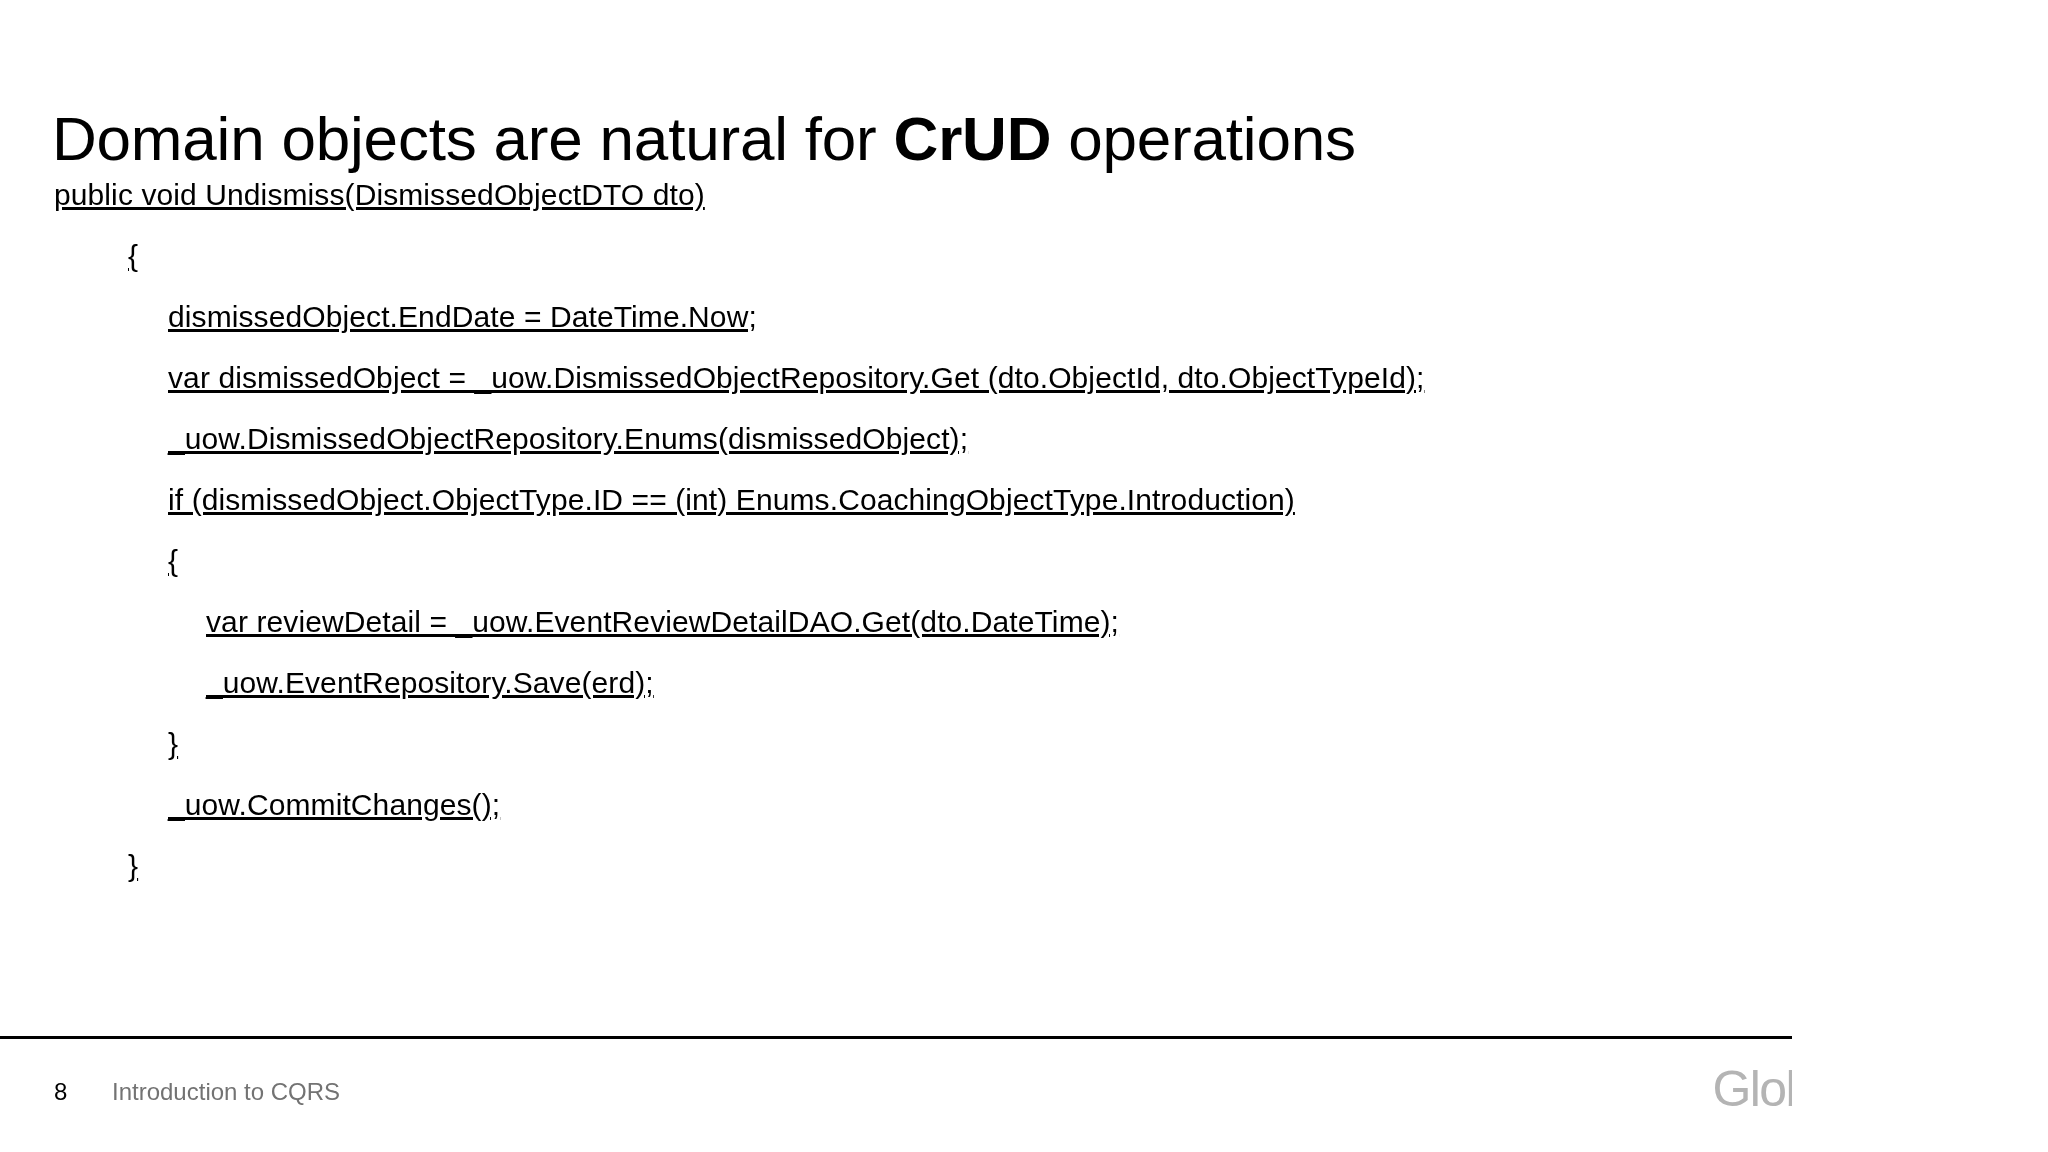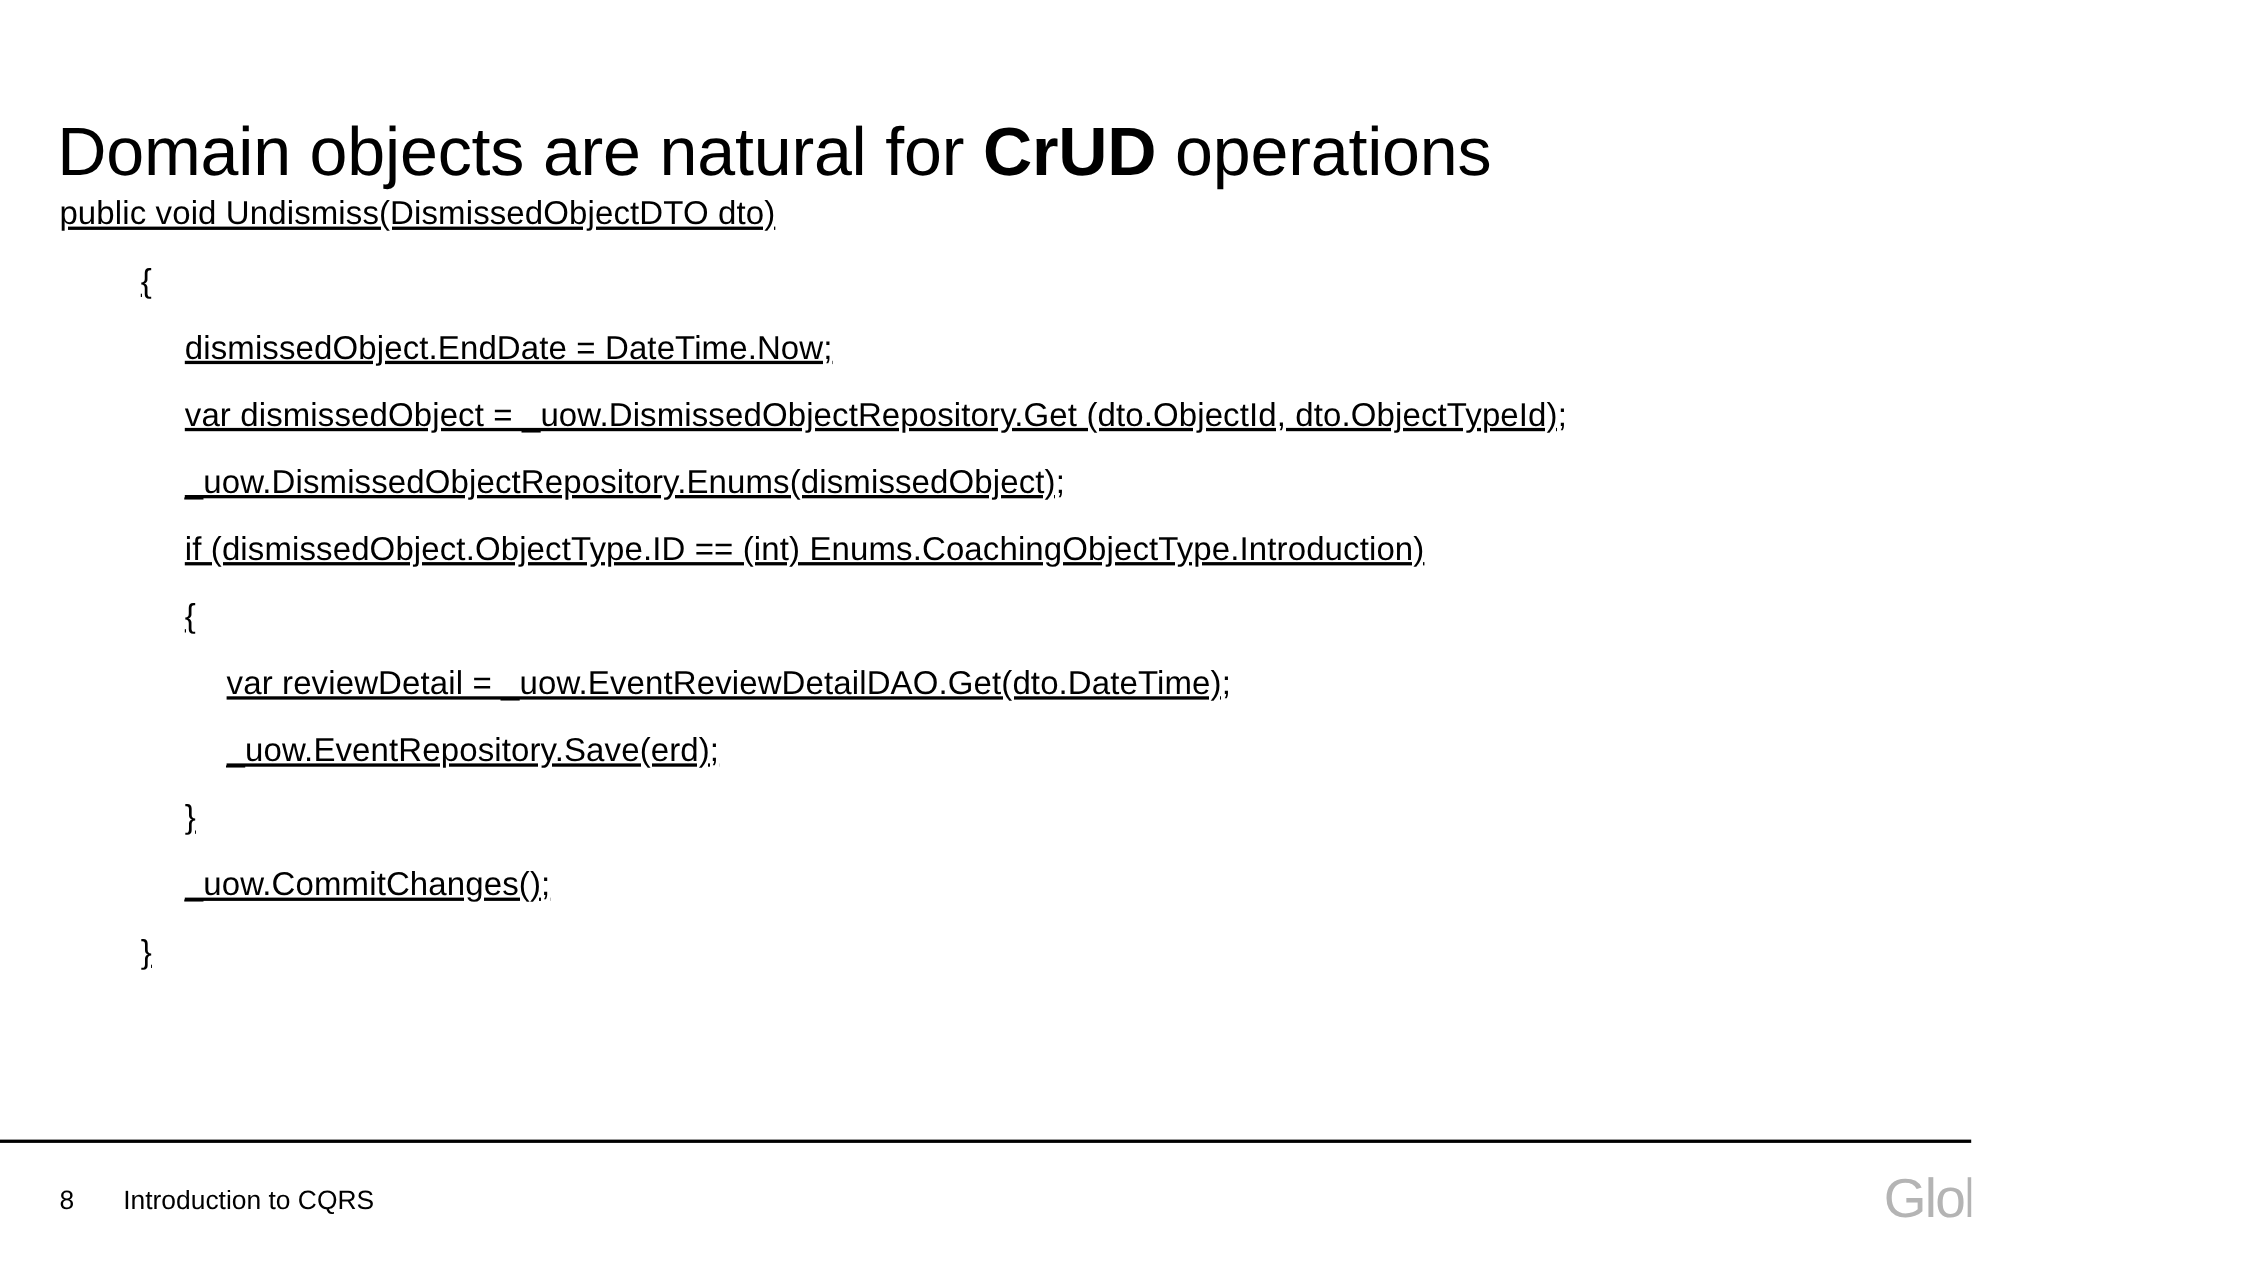--- a/index.html
+++ b/index.html
@@ -82,21 +82,21 @@
     font-size: 24px;
     line-height: 1;
     color: #000000;
   }
   .footer-deck-title {
     position: absolute;
     left: 112px;
     top: 44px;
     font-size: 24px;
     line-height: 1;
-    color: #000000;
+    color: #737373;
     white-space: nowrap;
   }
 
   
   .logo {
     position: absolute;
     right: 10px;
     top: 28px;
     display: flex;
     align-items: flex-start;

